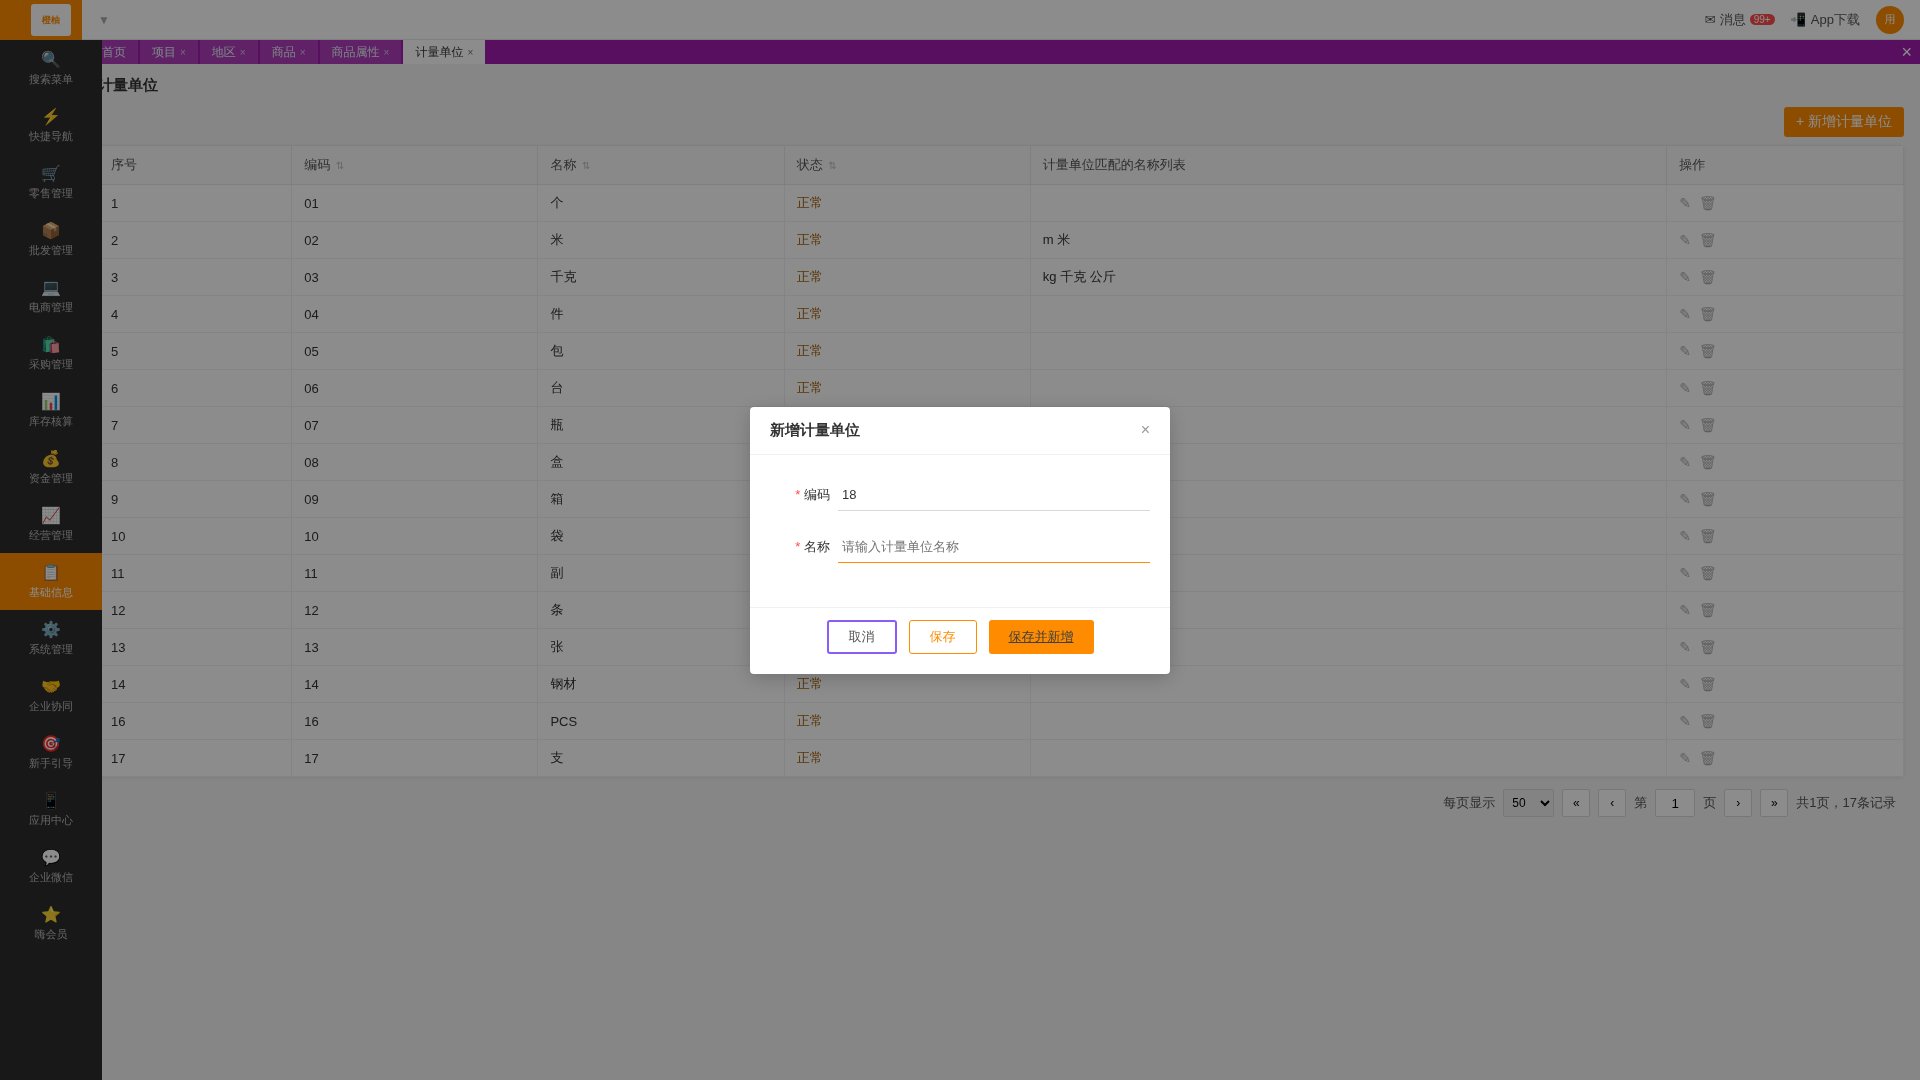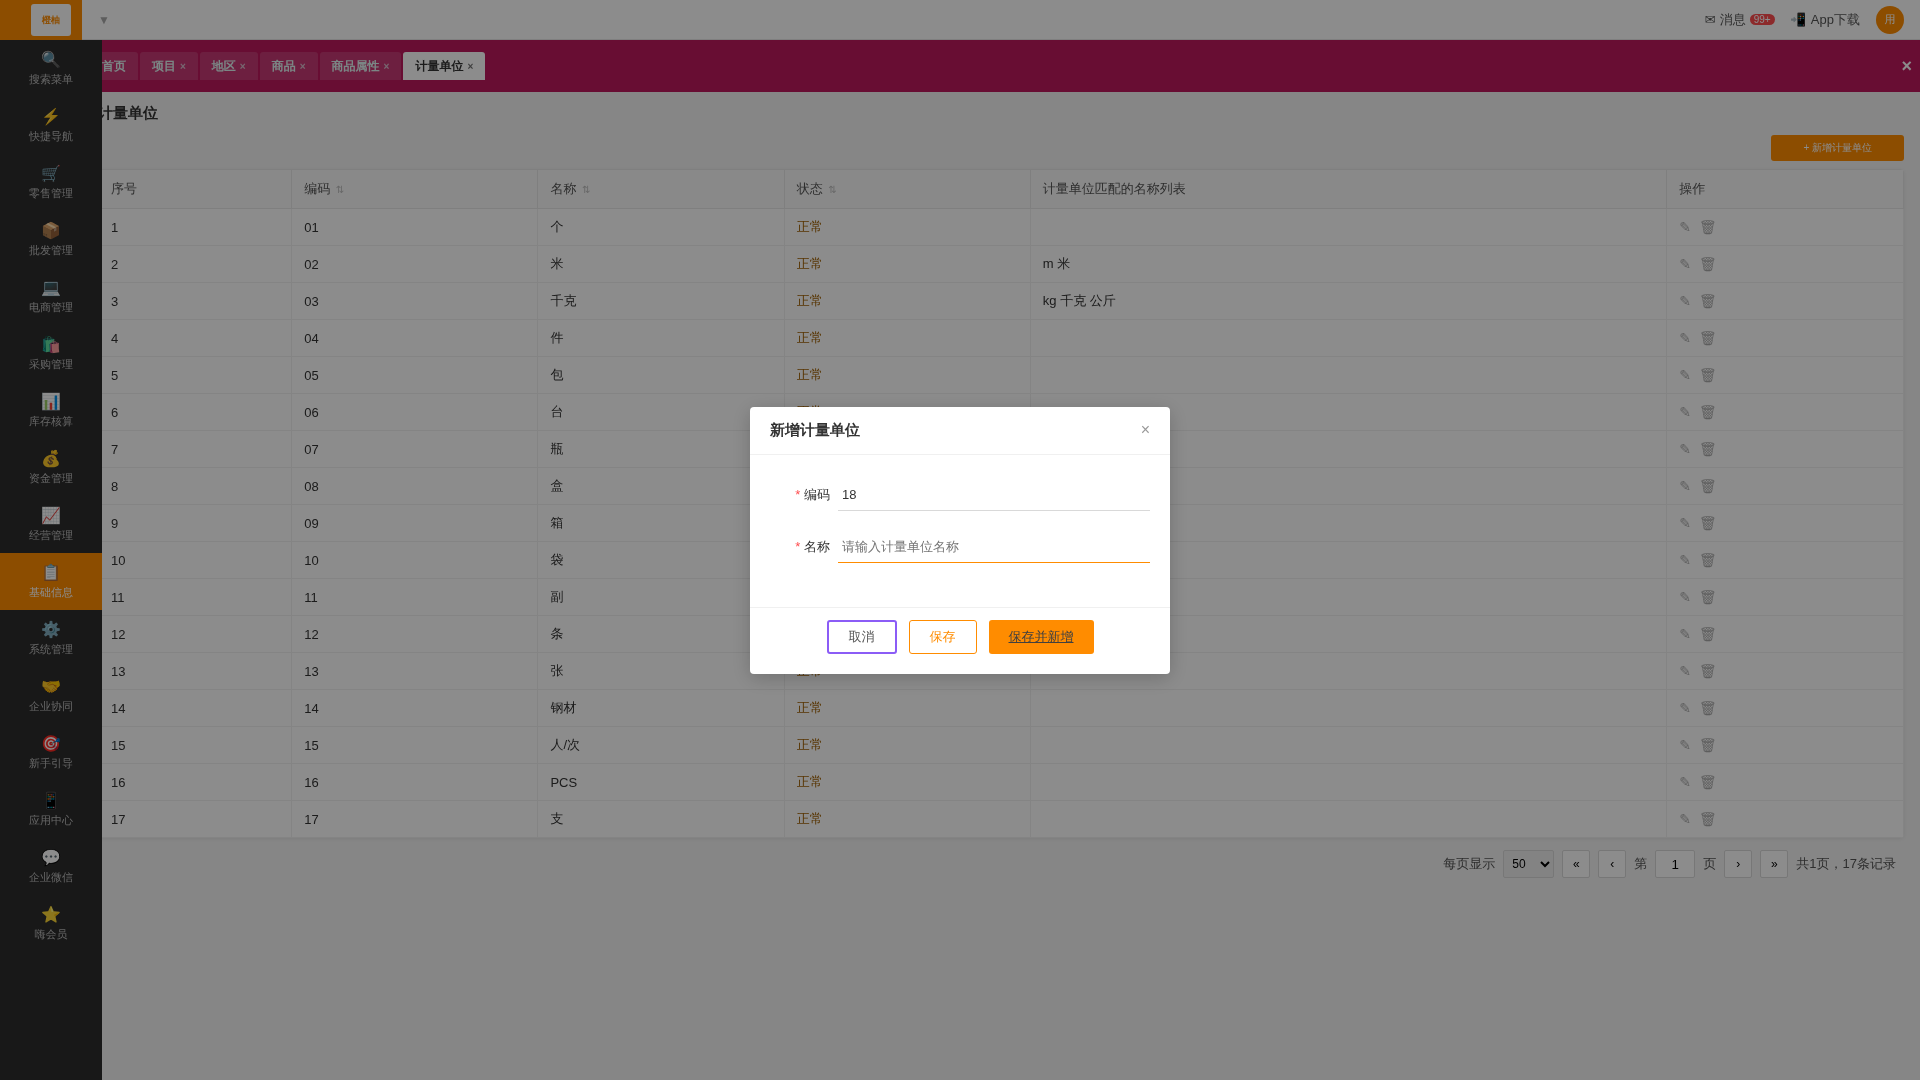--- a/index.html
+++ b/index.html
@@ -94,27 +94,26 @@
     .main-wrapper {
       margin-left: 82px;
       margin-top: 40px;
       height: calc(1080px - 40px);
       display: flex;
       flex-direction: column;
     }
 
     
     .tab-bar {
-      background: #be185d;
-      display: flex;
-      align-items: center;
-      height: 52px;
+      background: #a21caf;
+      display: flex;
+      align-items: center;
+      height: 24px;
       padding: 0 8px;
       gap: 2px;
-      font-weight: bold;
     }
     .tab-item {
       display: flex; align-items: center; gap: 4px;
       padding: 0 12px;
       height: 28px;
       border-radius: 3px 3px 0 0;
       cursor: pointer;
       font-size: 12px;
       color: #e0f5f3;
       background: rgba(255,255,255,0.15);
@@ -147,22 +146,22 @@
       display: flex;
       justify-content: flex-end;
       margin-bottom: 8px;
     }
 
     .btn-add {
       background: #ff8c00;
       color: #fff;
       border: none;
       border-radius: 3px;
-      padding: 6px 32px;
-      font-size: 10px;
+      padding: 6px 12px;
+      font-size: 14px;
       cursor: pointer;
       text-align: center;
     }
 
     
     .data-table {
       width: 100%;
       border-collapse: collapse;
       background: #fff;
       border-radius: 4px;
@@ -650,33 +649,20 @@
       <td><span class="status-normal">正常</span></td>
       <td></td>
       <td>
         <div class="action-btns">
           <span class="action-edit">✎</span>
           <span class="action-delete">🗑</span>
         </div>
       </td>
     </tr>
           <tr>
-      <td>15</td>
-      <td>15</td>
-      <td>人/次</td>
-      <td><span class="status-normal">正常</span></td>
-      <td></td>
-      <td>
-        <div class="action-btns">
-          <span class="action-edit">✎</span>
-          <span class="action-delete">🗑</span>
-        </div>
-      </td>
-    </tr>
-          <tr>
       <td>16</td>
       <td>16</td>
       <td>PCS</td>
       <td><span class="status-normal">正常</span></td>
       <td></td>
       <td>
         <div class="action-btns">
           <span class="action-edit">✎</span>
           <span class="action-delete">🗑</span>
         </div>

